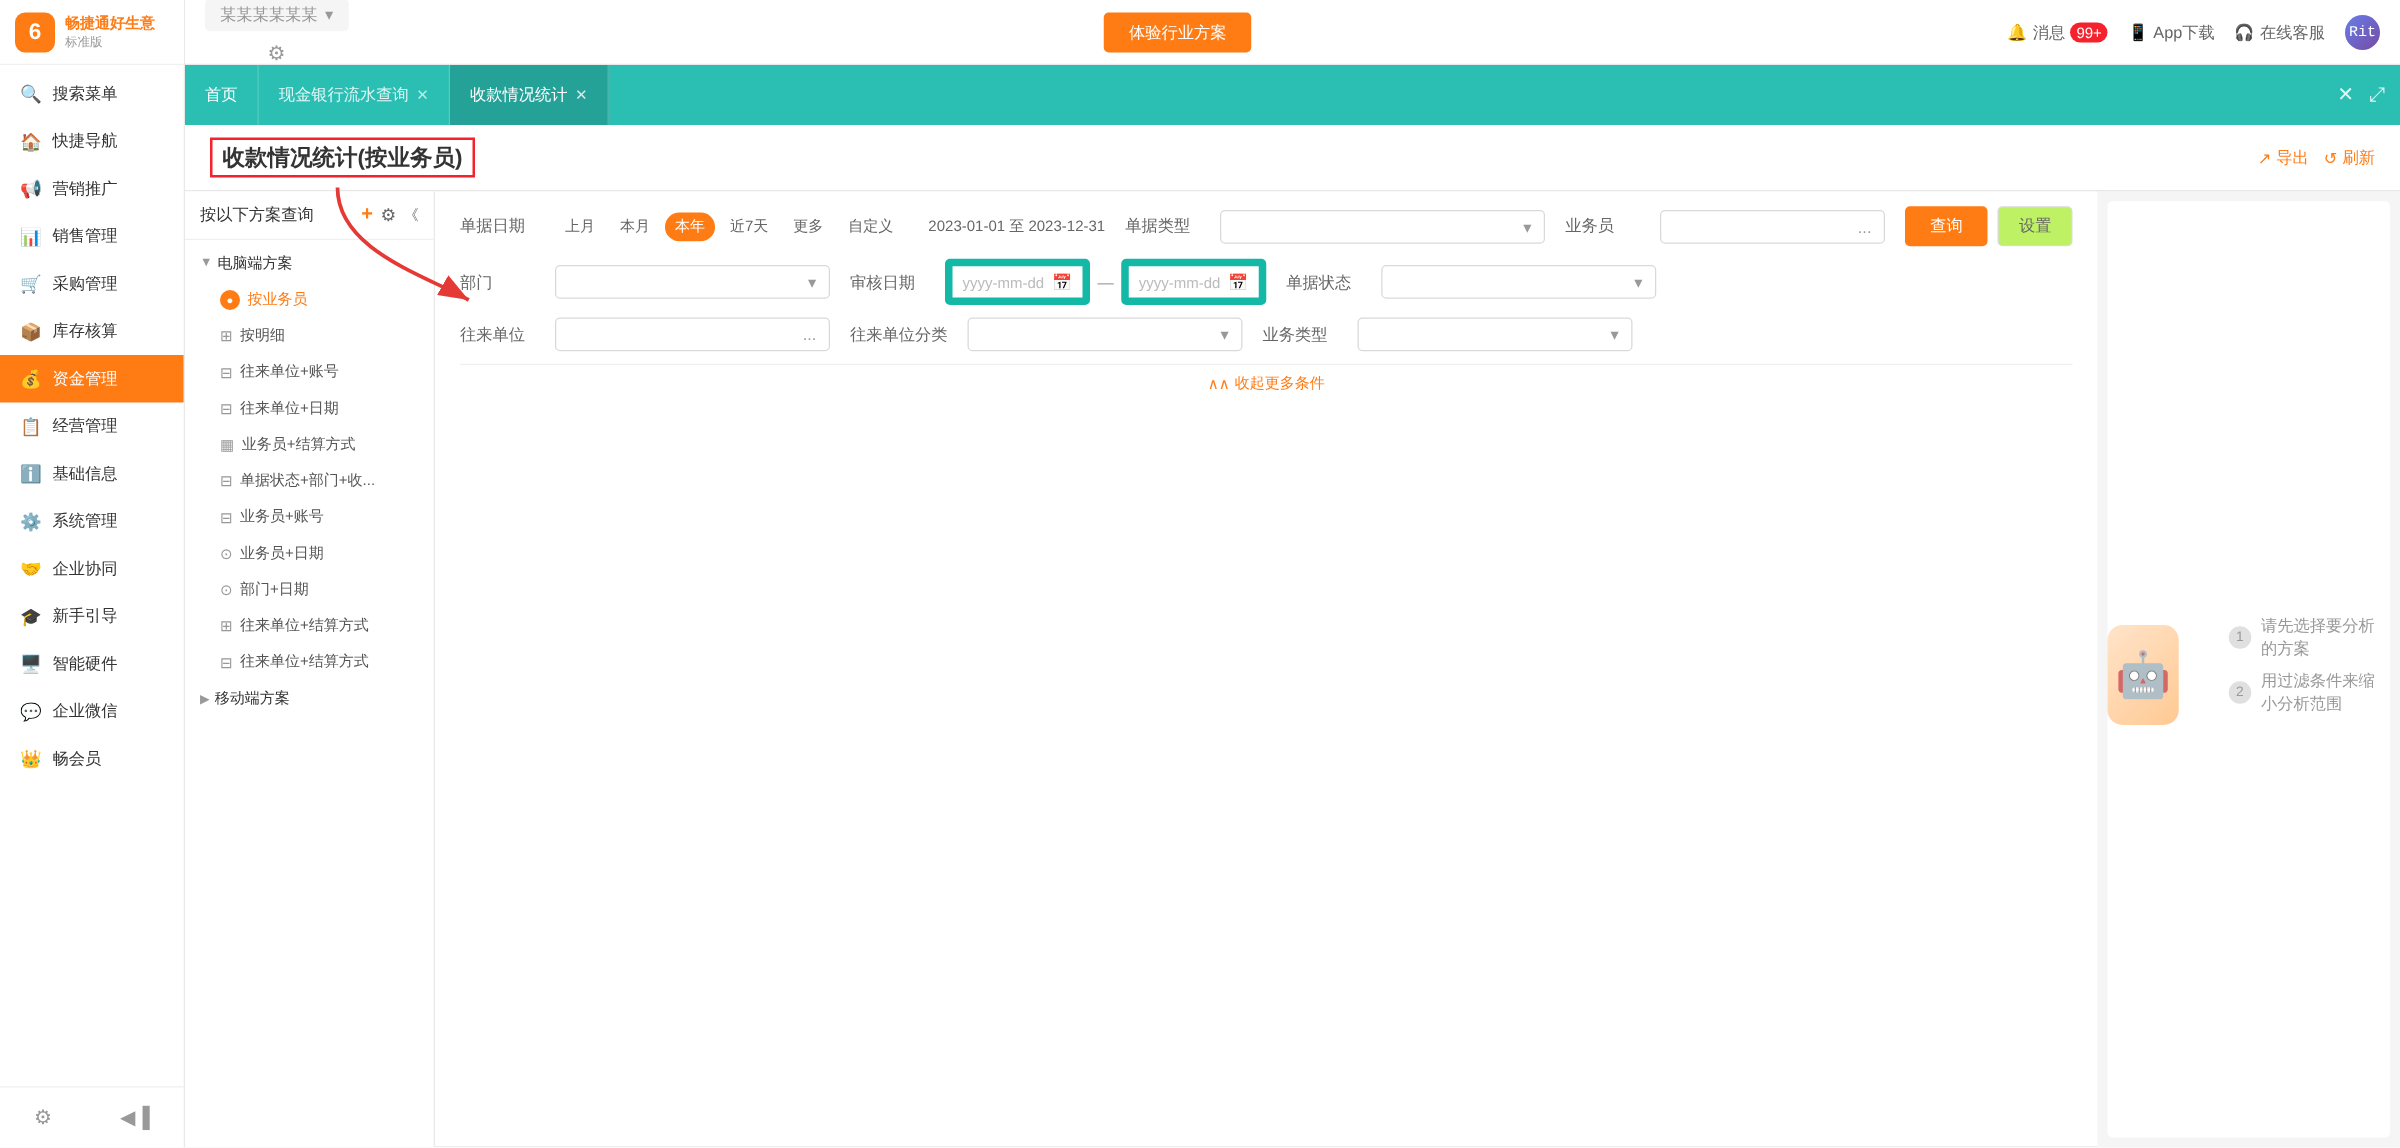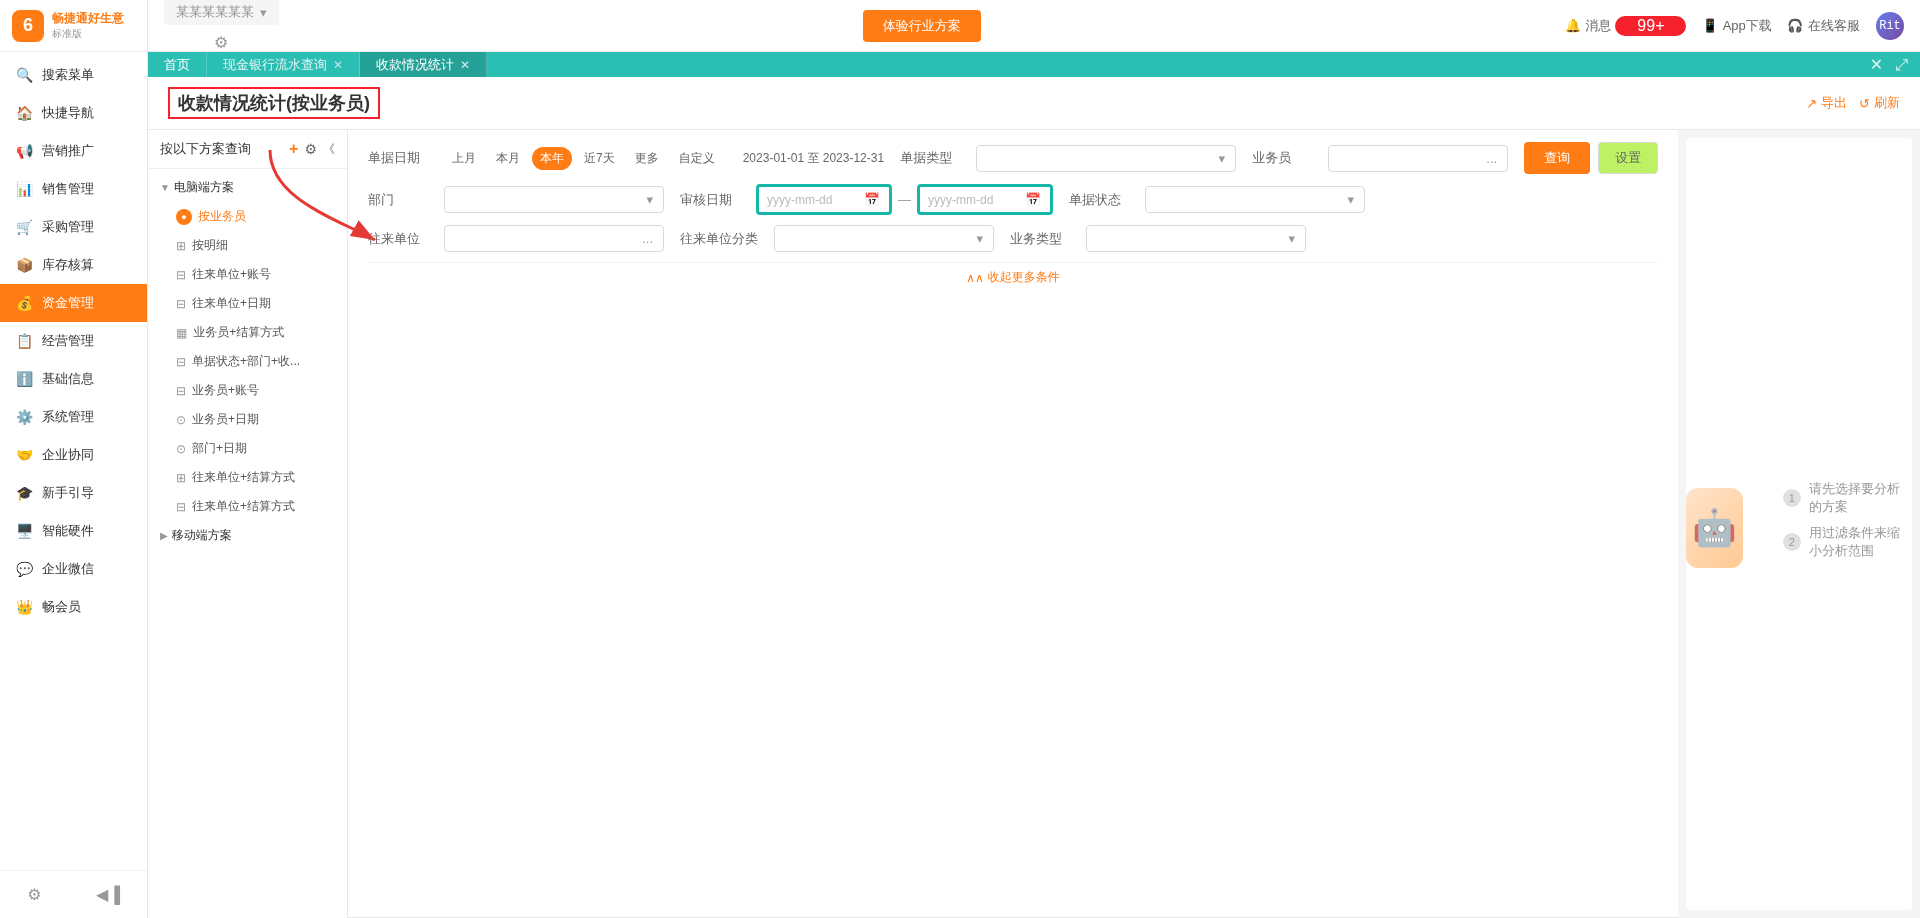--- a/index.html
+++ b/index.html
@@ -97,36 +97,36 @@
       cursor: pointer;
     }
     .top-bar-right {
       display: flex; align-items: center; gap: 16px; color: #666; font-size: 13px;
     }
     .top-bar-right-item { display: flex; align-items: center; gap: 4px; cursor: pointer; }
     .badge-red {
       background: #f5222d;
       color: white;
       border-radius: 10px;
-      font-size: 16px;
-      padding: 1px 22px;
+      font-size: 12px;
+      padding: 1px 5px;
       min-width: 18px;
       text-align: center;
     }
     .user-avatar {
       width: 28px; height: 28px;
       background: linear-gradient(135deg, #667eea 0%, #764ba2 100%);
       border-radius: 50%;
       display: flex; align-items: center; justify-content: center;
       color: white; font-size: 12px; font-family: Liberation Mono, monospace;
     }
 
     
     .tab-bar {
-      height: 25px;
+      height: 48px;
       background: #2bbfb3;
       display: flex;
       align-items: stretch;
       flex-shrink: 0;
     }
     .tab-item {
       display: flex; align-items: center;
       padding: 0 16px;
       color: rgba(255,255,255,0.85);
       cursor: pointer;
@@ -274,26 +274,26 @@
       cursor: pointer;
       background: #fff;
       font-size: 13px;
       color: #999;
     }
     .filter-select-wide { min-width: 260px; }
     .date-input-group {
       display: flex; align-items: center; gap: 6px;
     }
     .date-input {
-      border: 3px solid #14b8a6;
+      border: 6px solid #14b8a6;
       border-radius: 4px;
       padding: 5px 8px;
       font-size: 12px;
       color: #bbb;
-      width: 136px;
+      width: 116px;
       display: flex; align-items: center; justify-content: space-between;
     }
     .cal-icon { color: #bbb; font-size: 13px; }
     .dash { color: #999; }
     .more-btn {
       color: #999; cursor: pointer; font-size: 13px;
     }
     .filter-actions {
       display: flex; gap: 8px; margin-left: auto; flex-shrink: 0;
     }

